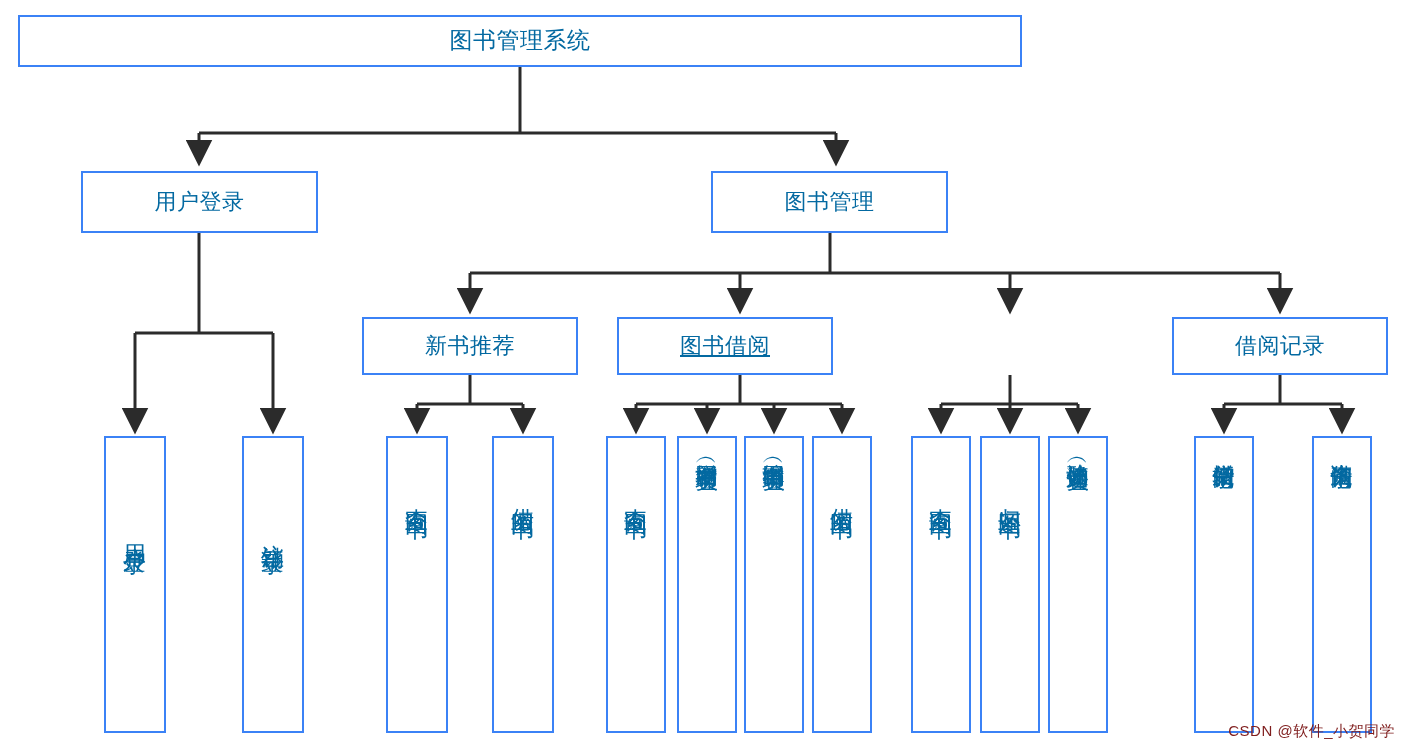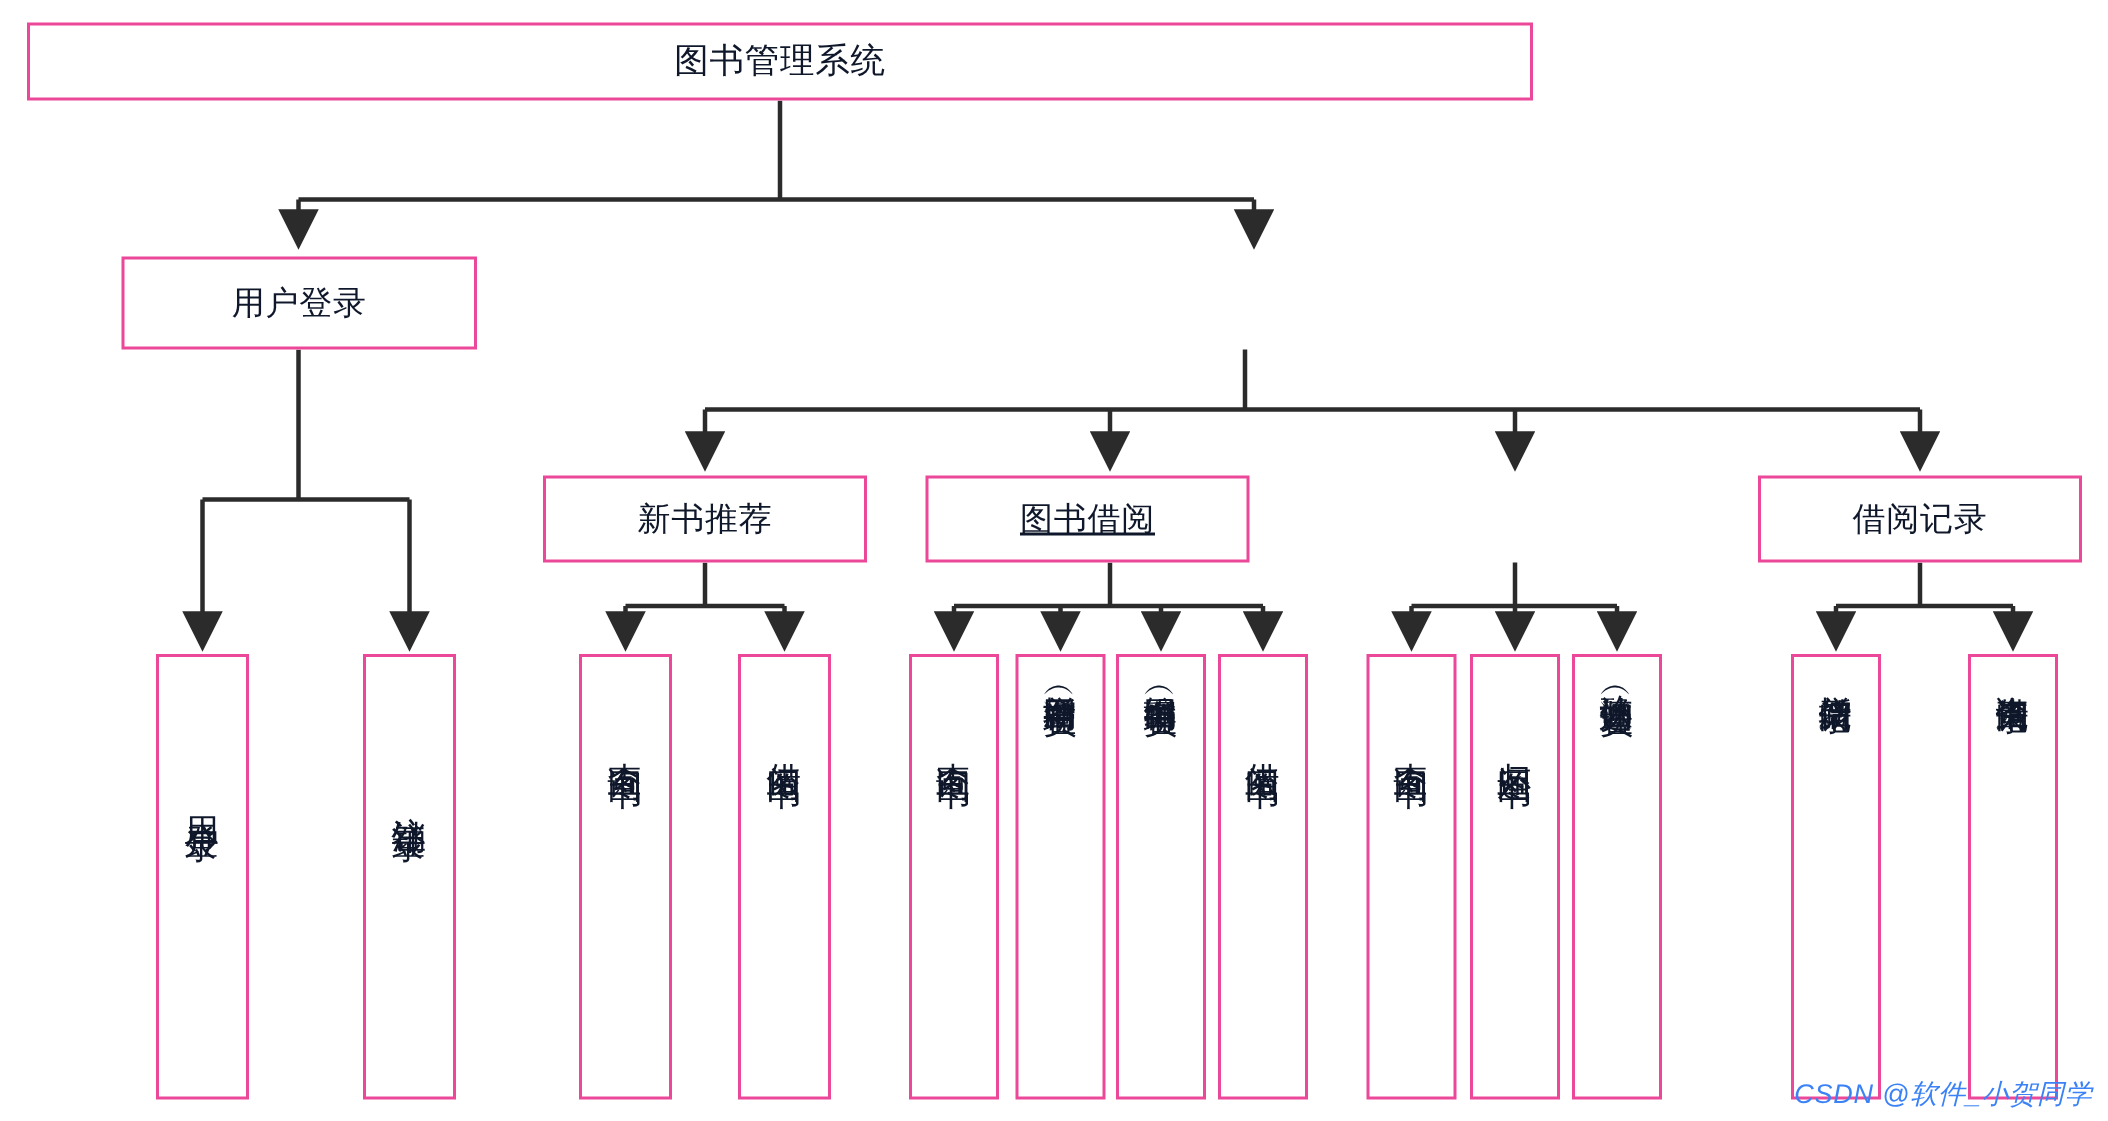--- a/index.html
+++ b/index.html
@@ -21,26 +21,26 @@
     position: absolute;
     left: 0;
     top: 0;
     width: 1405px;
     height: 747px;
     pointer-events: none;
   }
   .node {
     position: absolute;
     box-sizing: border-box;
-    border: 2px solid #ec4899;
+    border: 2px solid #3b82f6;
     background: #ffffff;
     display: flex;
     align-items: center;
     justify-content: center;
-    color: #0f172a;
+    color: #0369a1;
   }
   .node-label {
     display: block;
     text-align: center;
     line-height: 1.18;
     letter-spacing: 0.5px;
   }
   
   .h-node .node-label {
     writing-mode: horizontal-tb;
@@ -72,25 +72,24 @@
   .v-node.mid-text {
     padding-top: 52px;
   }
   .v-node.low-text {
     padding-top: 88px;
   }
   .watermark {
     position: absolute;
     right: 10px;
     bottom: 6px;
-    font-size: 18px;
-    color: #3b82f6;
+    font-size: 15px;
+    color: #7f1d1d;
     white-space: nowrap;
     letter-spacing: 0.5px;
-    font-style: italic;
   }
 </style>
 </head>
 <body>
 
 <div id="canvas">
 
   <svg class="connectors" viewBox="0 0 1405 747">
     <defs>
       <marker id="arrow" viewBox="0 0 12 12" refX="10" refY="6" markerWidth="9" markerHeight="9" orient="auto-start-reverse">
@@ -141,20 +140,23 @@
     </g>
   </svg>
 
   <div class="node h-node" id="node-root" style="left:18px; top:15px; width:1004px; height:52px;">
     <span class="node-label">图书管理系统</span>
   </div>
 
   <div class="node h-node" style="left:81px; top:171px; width:237px; height:62px;">
     <span class="node-label">用户登录</span>
   </div>
+  <div class="node h-node" style="left:711px; top:171px; width:237px; height:62px;">
+    <span class="node-label">图书管理</span>
+  </div>
 
   <div class="node h-node" style="left:362px; top:317px; width:216px; height:58px;">
     <span class="node-label">新书推荐</span>
   </div>
   <div class="node h-node" style="left:617px; top:317px; width:216px; height:58px;text-decoration:underline;">
     <span class="node-label">图书借阅</span>
   </div>
   <div class="node h-node" style="left:1172px; top:317px; width:216px; height:58px;justify-content:center;">
     <span class="node-label">借阅记录</span>
   </div>

